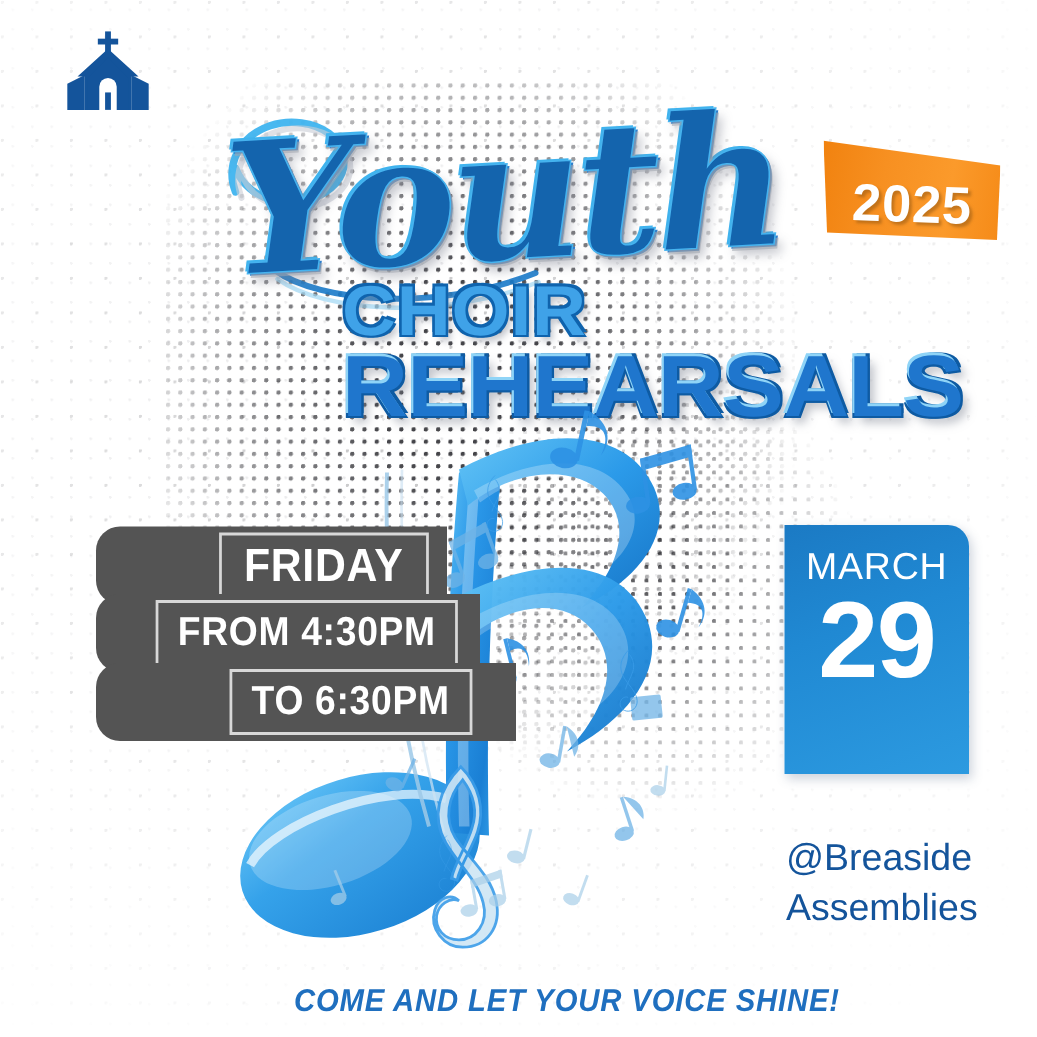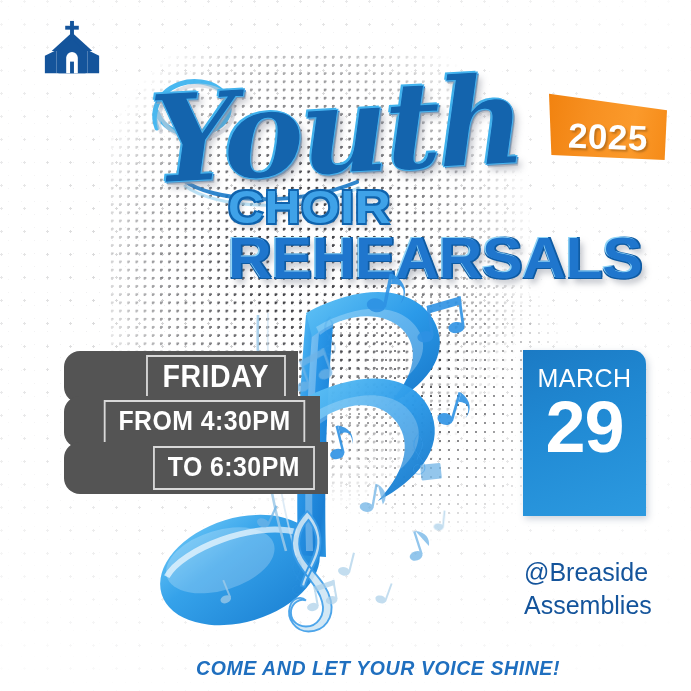--- a/index.html
+++ b/index.html
@@ -122,21 +122,21 @@
     font-weight:700;
     color:#ffffff;
     white-space:nowrap;
     transform:scaleX(.92);
     letter-spacing:.5px;
   }
   #box-day{top:314px;width:228px;height:52px;border-radius:16px 0 0 16px;justify-content:flex-end;padding-right:6px;margin-top:37px;}
   #box-day .inner{font-size:31px;padding:2px 16px 3px 16px;}
   #box-from{top:396px;width:250px;height:52px;border-radius:16px 0 0 16px;justify-content:flex-end;padding-right:6px;}
   #box-from .inner{font-size:27px;}
-  #box-to{top:442px;width:258px;height:52px;border-radius:16px 0 0 16px;justify-content:flex-end;padding-right:6px;}
+  #box-to{top:442px;width:258px;height:52px;border-radius:16px 0 0 16px;justify-content:flex-end;padding-right:22px;}
   #box-to .inner{font-size:27px;}
 
   
   #date-card{
     position:absolute;left:523px;top:350px;width:123px;height:166px;
     background:linear-gradient(160deg,#1b7ac4 0%,#2089d3 40%,#2c9ae0 100%);
     border-radius:0 14px 0 0;
     box-shadow:2px 3px 7px rgba(90,110,140,.3);
     overflow:hidden;
   }

